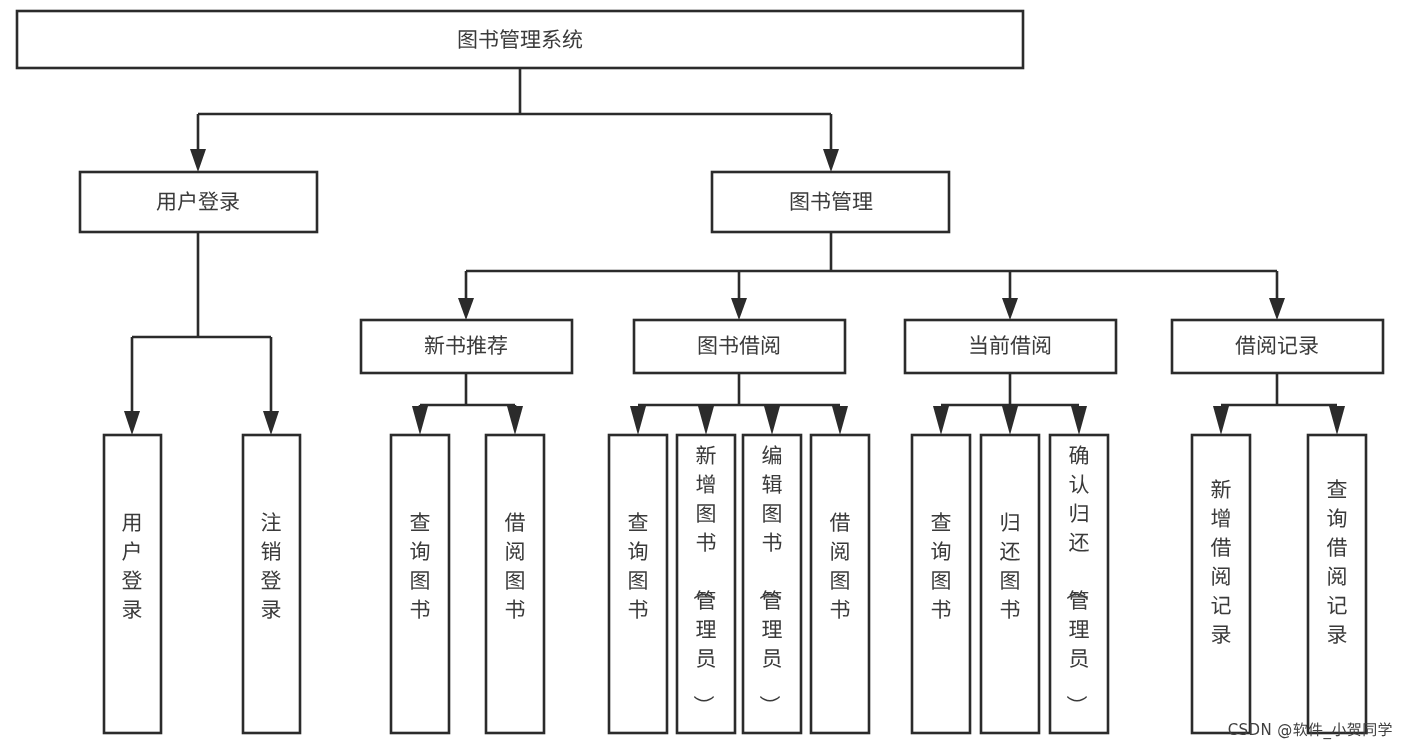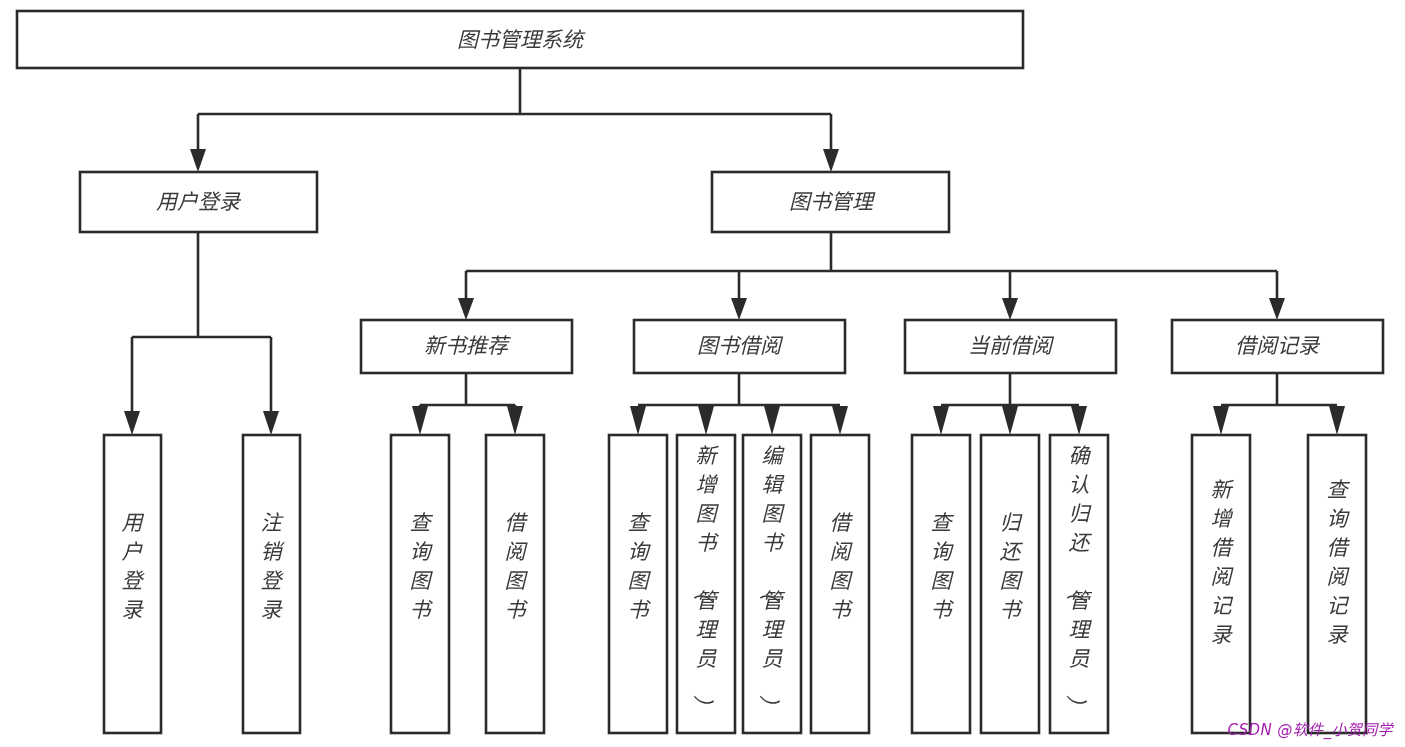--- a/index.html
+++ b/index.html
@@ -11,21 +11,20 @@
   body {
     width: 1405px;
     height: 747px;
     position: relative;
     overflow: hidden;
     font-family: "DejaVu Sans", "Liberation Sans", sans-serif;
   }
   #diagram-root {
     position: absolute;
     inset: 0;
-    font-style: italic;
   }
   svg#tree-svg {
     position: absolute;
     left: 0;
     top: 0;
     width: 1405px;
     height: 747px;
     display: block;
   }
   .node-box {
@@ -55,21 +54,21 @@
     font-family: "DejaVu Sans", "Liberation Sans", sans-serif;
     font-size: 21px;
     text-anchor: middle;
   }
   .watermark {
     position: absolute;
     right: 12px;
     bottom: 8px;
     font-family: "DejaVu Sans", "Liberation Sans", sans-serif;
     font-size: 15px;
-    color: #a21caf;
+    color: #404040;
     letter-spacing: 0.4px;
     white-space: nowrap;
     user-select: none;
     margin-top: 40px;
   }
 </style>
 </head>
 <body>
 
 <div id="diagram-root">

